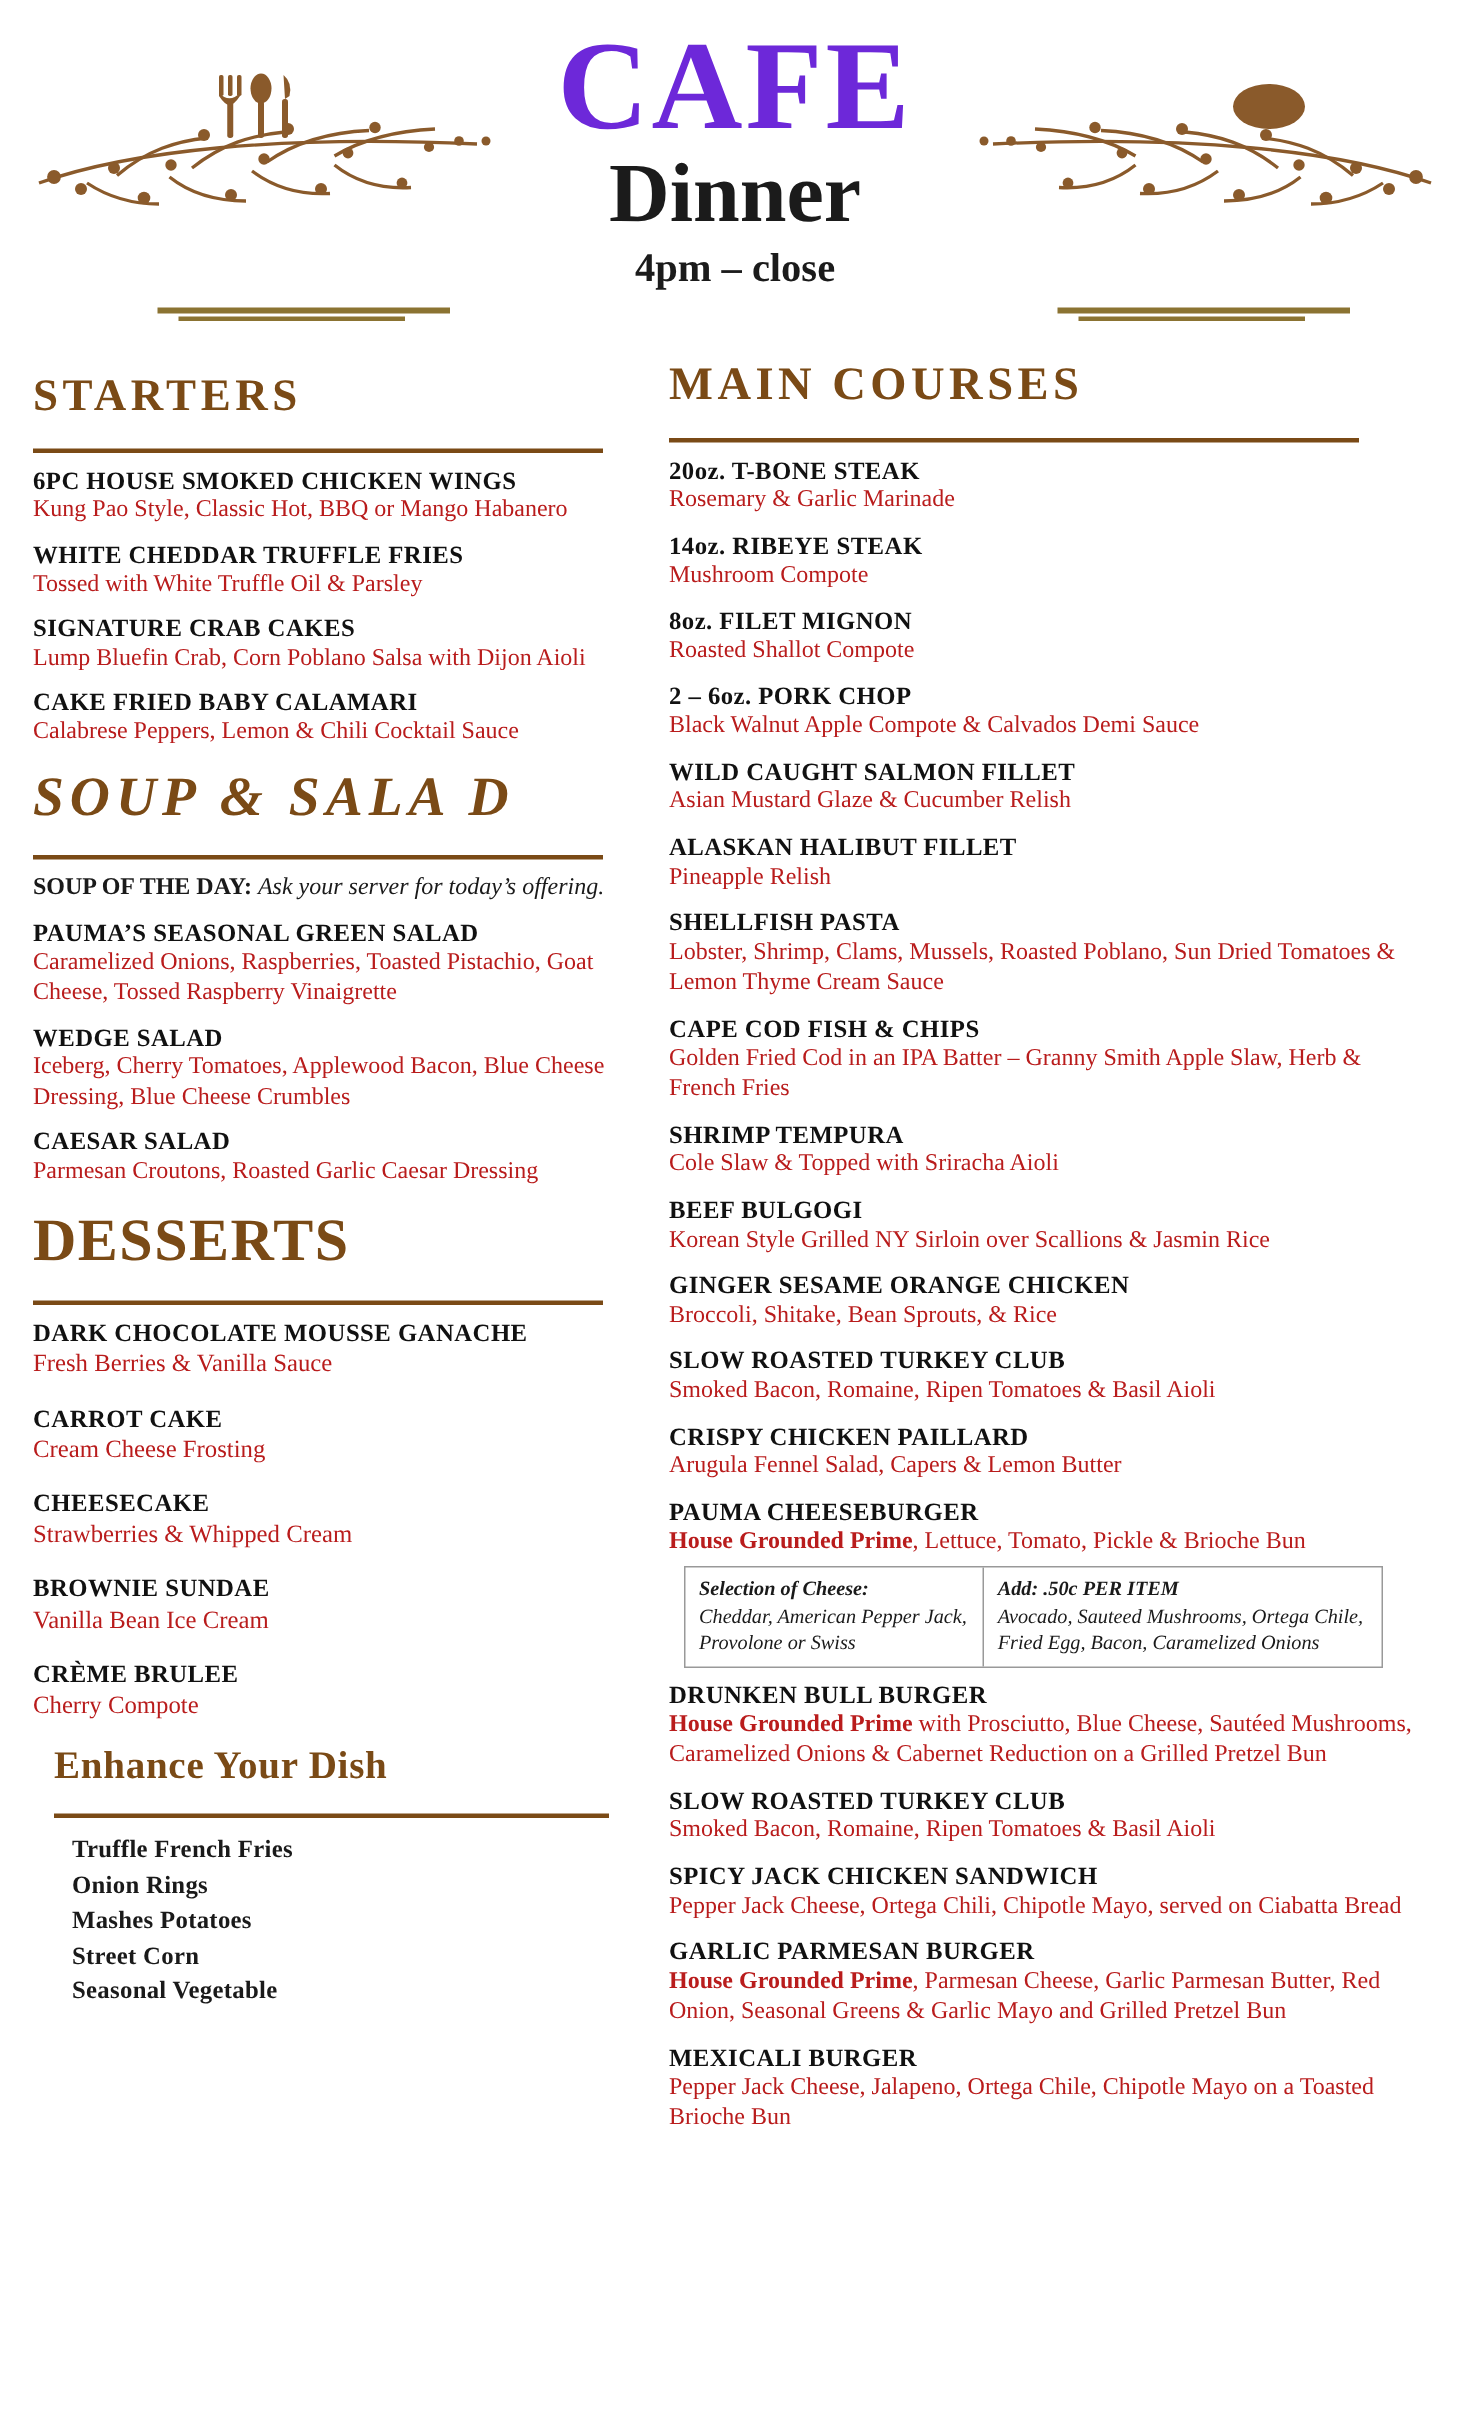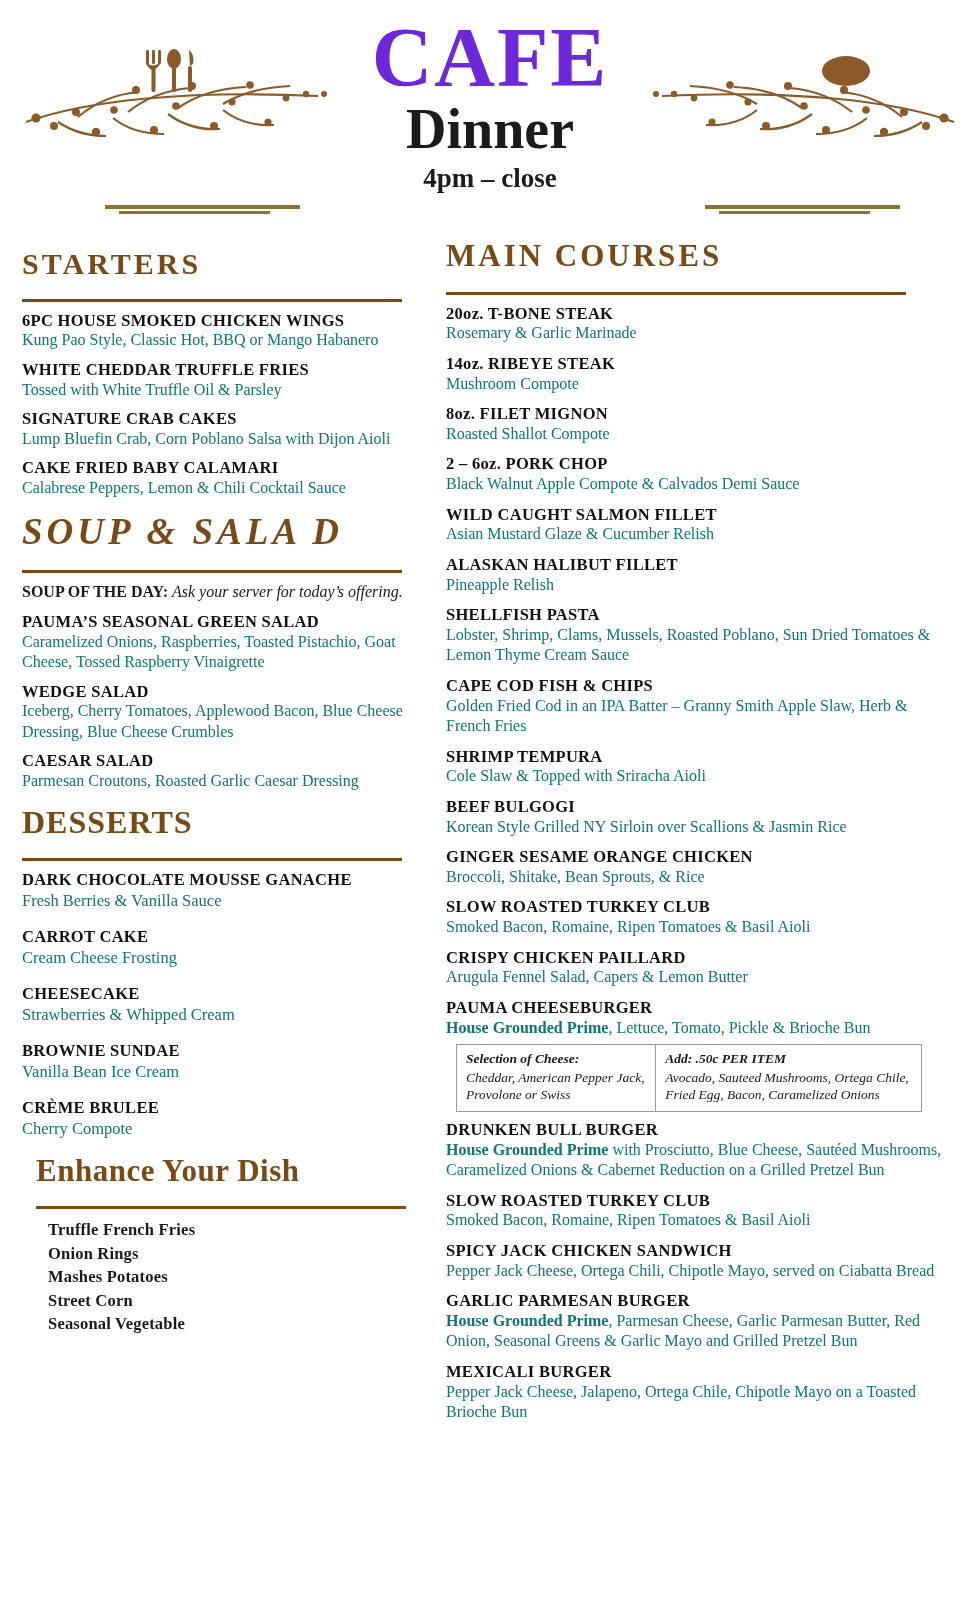--- a/index.html
+++ b/index.html
@@ -118,24 +118,24 @@
     font-weight: bold;
     color: #7a4a16;
     letter-spacing: 2px;
     border-bottom: 3px solid #7a4a16;
     padding-bottom: 19px;
     margin: 0 0 9px 0;
     line-height: 1.05;
   }
   .section-title.t-starters { font-size: 30px; width: 380px; letter-spacing: 3px;}
   .section-title.t-soup { font-size: 37px; width: 380px; letter-spacing: 4px; font-style: italic;}
-  .section-title.t-desserts { font-size: 32px; width: 380px; letter-spacing: 1px;}
+  .section-title.t-desserts { font-size: 40px; width: 380px; letter-spacing: 1px;}
   .section-title.t-main { font-size: 31px; width: 460px; letter-spacing: 3px; margin-left: 0;}
   .section-title.t-enhance {
-    font-size: 31px;
+    font-size: 26px;
     letter-spacing: 0.5px;
     width: 370px;
     margin-left: 14px;
   }
 
   .section { margin-bottom: 14px; }
   .section.starters { margin-top: 8px; }
 
   .item { margin-bottom: 9px; }
   .item-name {
@@ -143,21 +143,21 @@
     font-weight: bold;
     font-size: 16.5px;
     letter-spacing: 0.3px;
     line-height: 1.2;
     color: #111;
   }
   .item-desc {
     font-family: "Liberation Serif", serif;
     font-size: 16px;
     line-height: 1.28;
-    color: #0f766e;
+    color: #b91c1c;
   }
   .item-desc .bold { font-weight: bold; }
 
   
   .soup-line {
     font-size: 16px;
     line-height: 1.28;
     margin-bottom: 9px;
   }
   .soup-line .lbl { font-weight: bold; }

